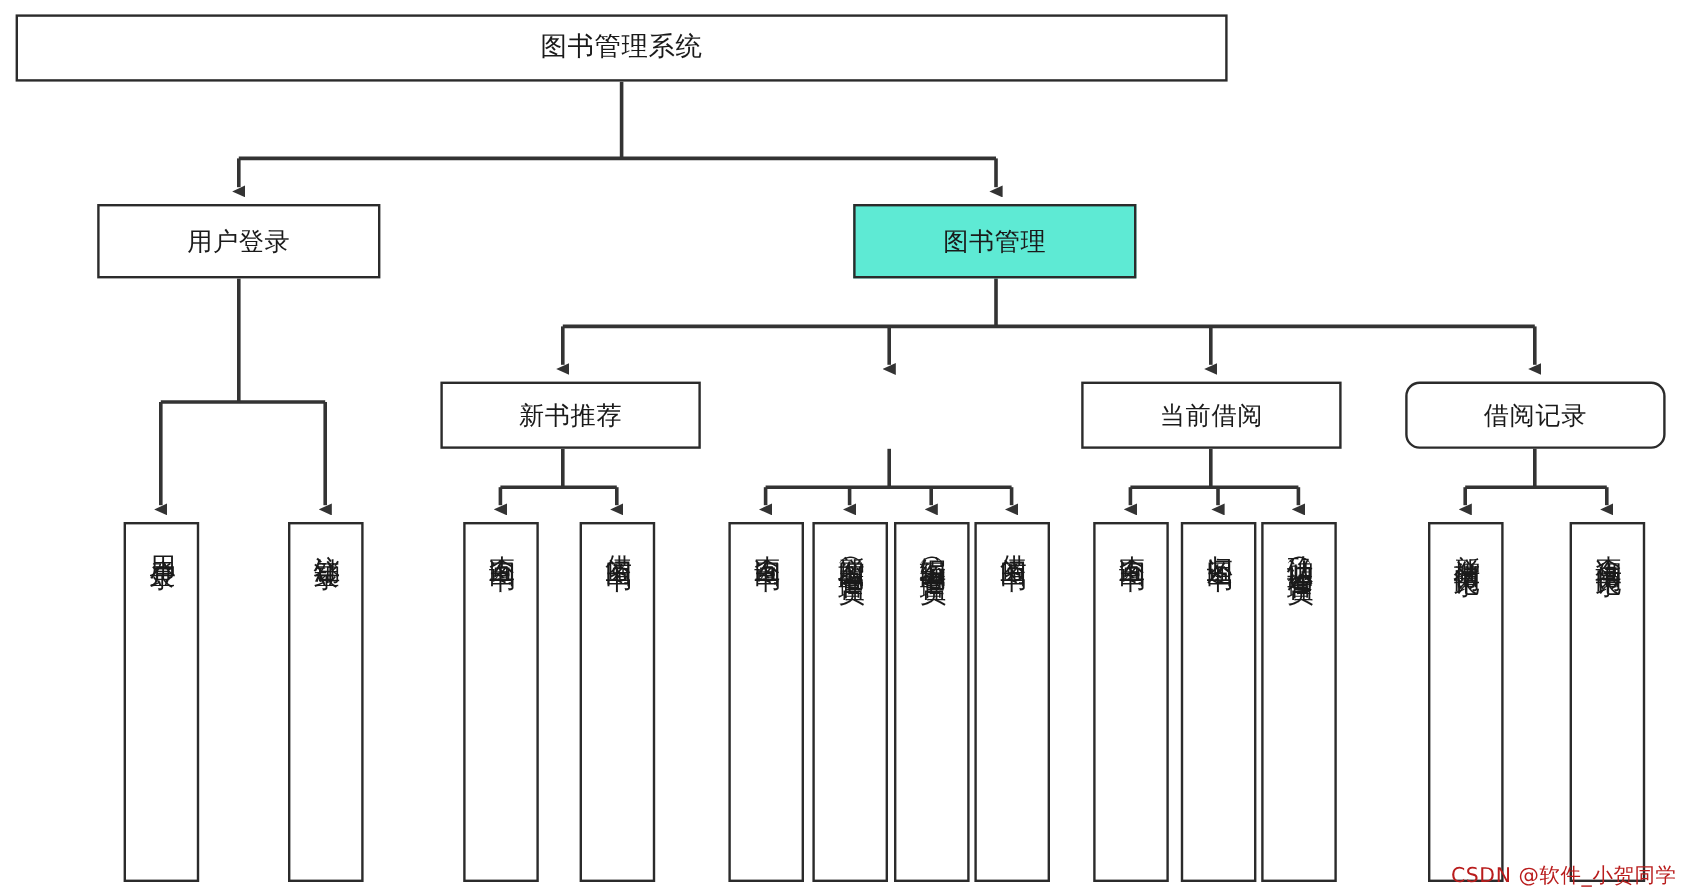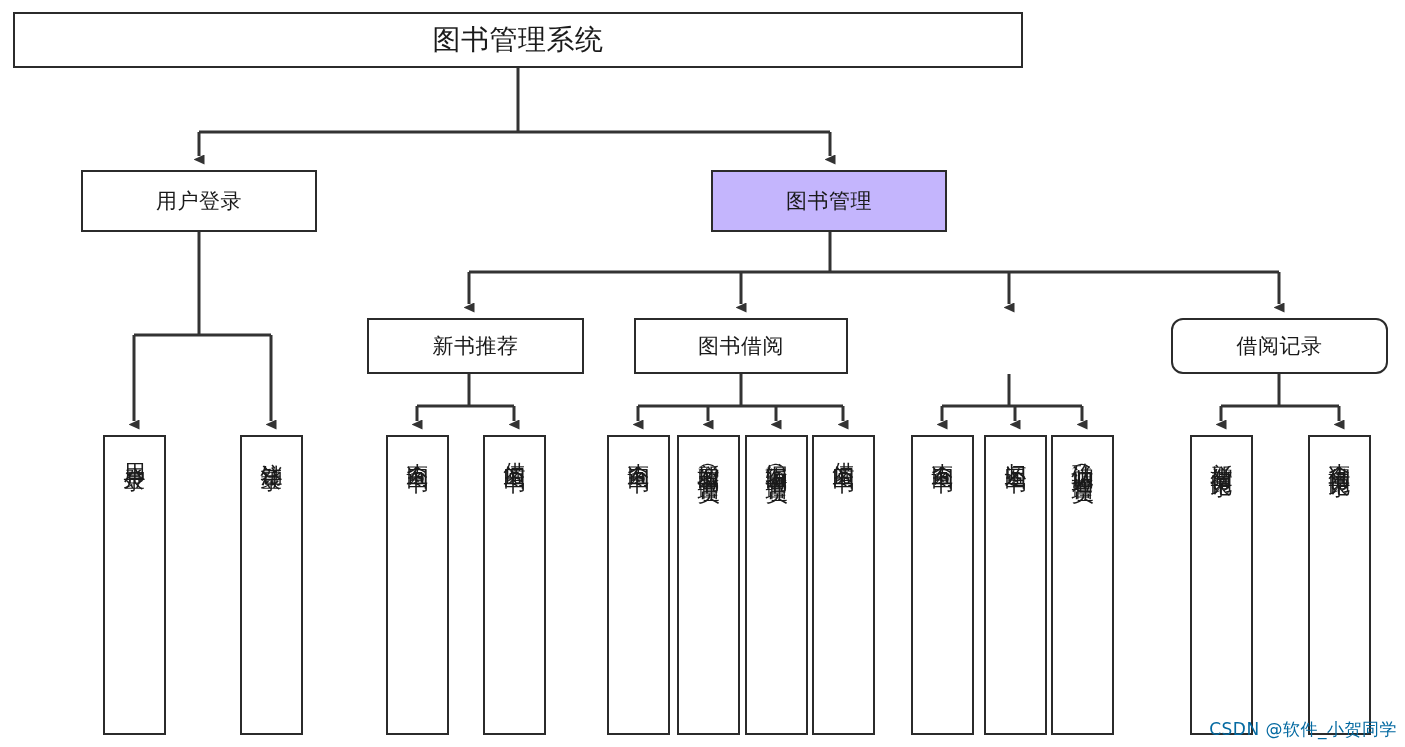--- a/index.html
+++ b/index.html
@@ -37,21 +37,21 @@
   .node-label {
     display: block;
     text-align: center;
     line-height: 1.18;
     letter-spacing: 0.5px;
   }
   .node.horiz .node-label {
     font-size: 21px;
   }
   .node.root .node-label {
-    font-size: 28px;
+    font-size: 22px;
     text-align: right;
   }
   .node.vert {
     align-items: flex-start;
     padding-top: 8px;
   }
   .node.vert .node-label {
     writing-mode: vertical-rl;
     text-orientation: upright;
     font-size: 22px;
@@ -125,29 +125,29 @@
     </g>
   </svg>
 
   <div class="node root horiz" style="left: 13px; top: 12px; width: 1010px; height: 56px; background: rgb(255, 255, 255); border-color: rgb(43, 43, 43); color: rgb(26, 26, 26);">
     <span class="node-label">图书管理系统</span>
   </div>
 
   <div class="node horiz" style="left: 81px; top: 170px; width: 236px; height: 62px; background: rgb(255, 255, 255); border-color: rgb(43, 43, 43); color: rgb(26, 26, 26);">
     <span class="node-label">用户登录</span>
   </div>
-  <div class="node horiz" style="left: 711px; top: 170px; width: 236px; height: 62px; background: #c4b5fd; border-color: rgb(43, 43, 43); color: rgb(26, 26, 26);">
+  <div class="node horiz" style="left: 711px; top: 170px; width: 236px; height: 62px; background: #5eead4; border-color: rgb(43, 43, 43); color: rgb(26, 26, 26);">
     <span class="node-label">图书管理</span>
   </div>
 
   <div class="node horiz" style="left: 367px; top: 318px; width: 217px; height: 56px; background: rgb(255, 255, 255); border-color: rgb(43, 43, 43); color: rgb(26, 26, 26);">
     <span class="node-label">新书推荐</span>
   </div>
-  <div class="node horiz" style="left: 634px; top: 318px; width: 214px; height: 56px; background: rgb(255, 255, 255); border-color: rgb(43, 43, 43); color: rgb(26, 26, 26);">
-    <span class="node-label">图书借阅</span>
+  <div class="node horiz" style="left: 901px; top: 318px; width: 217px; height: 56px; background: rgb(255, 255, 255); border-color: rgb(43, 43, 43); color: rgb(26, 26, 26);">
+    <span class="node-label">当前借阅</span>
   </div>
   <div class="node horiz" style="left: 1171px; top: 318px; width: 217px; height: 56px; background: rgb(255, 255, 255); border-color: rgb(43, 43, 43); color: rgb(26, 26, 26); border-radius: 12px;">
     <span class="node-label">借阅记录</span>
   </div>
 
   <div class="node vert" style="left: 103px; top: 435px; width: 63px; height: 300px; background: rgb(255, 255, 255); border-color: rgb(43, 43, 43); color: rgb(26, 26, 26);">
     <span class="node-label">用户登录</span>
   </div>
   <div class="node vert" style="left: 240px; top: 435px; width: 63px; height: 300px; background: rgb(255, 255, 255); border-color: rgb(43, 43, 43); color: rgb(26, 26, 26);">
     <span class="node-label">注销登录</span>
@@ -179,14 +179,14 @@
   <div class="node vert" style="left: 1051px; top: 435px; width: 63px; height: 300px; background: rgb(255, 255, 255); border-color: rgb(43, 43, 43); color: rgb(26, 26, 26);">
     <span class="node-label">确认归还（管理员）</span>
   </div>
   <div class="node vert" style="left: 1190px; top: 435px; width: 63px; height: 300px; background: rgb(255, 255, 255); border-color: rgb(43, 43, 43); color: rgb(26, 26, 26);">
     <span class="node-label">新增借阅记录</span>
   </div>
   <div class="node vert" style="left: 1308px; top: 435px; width: 63px; height: 300px; background: rgb(255, 255, 255); border-color: rgb(43, 43, 43); color: rgb(26, 26, 26);">
     <span class="node-label">查询借阅记录</span>
   </div>
 
-  <div id="watermark" style="color: #0369a1; margin-top: 20px;">CSDN @软件_小贺同学</div>
+  <div id="watermark" style="color: #b91c1c; margin-top: 20px;">CSDN @软件_小贺同学</div>
 </div>
 
 </body></html>

